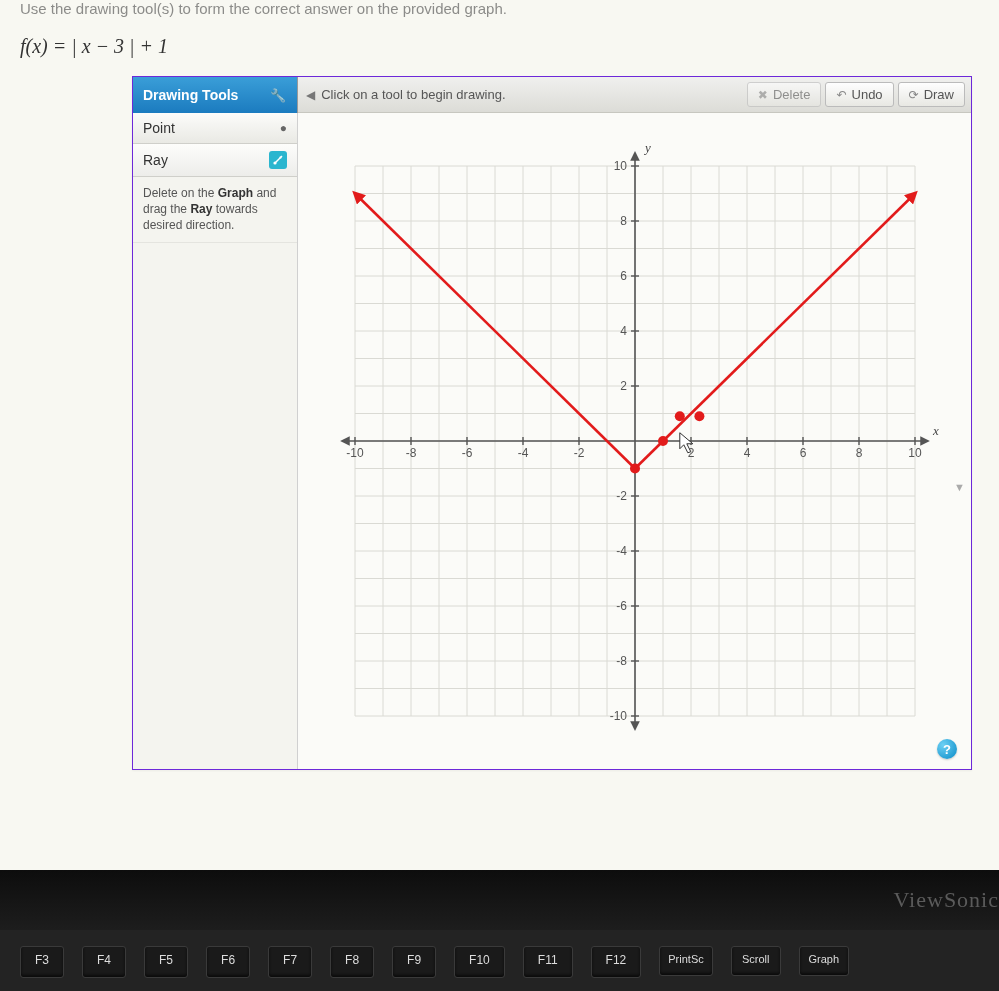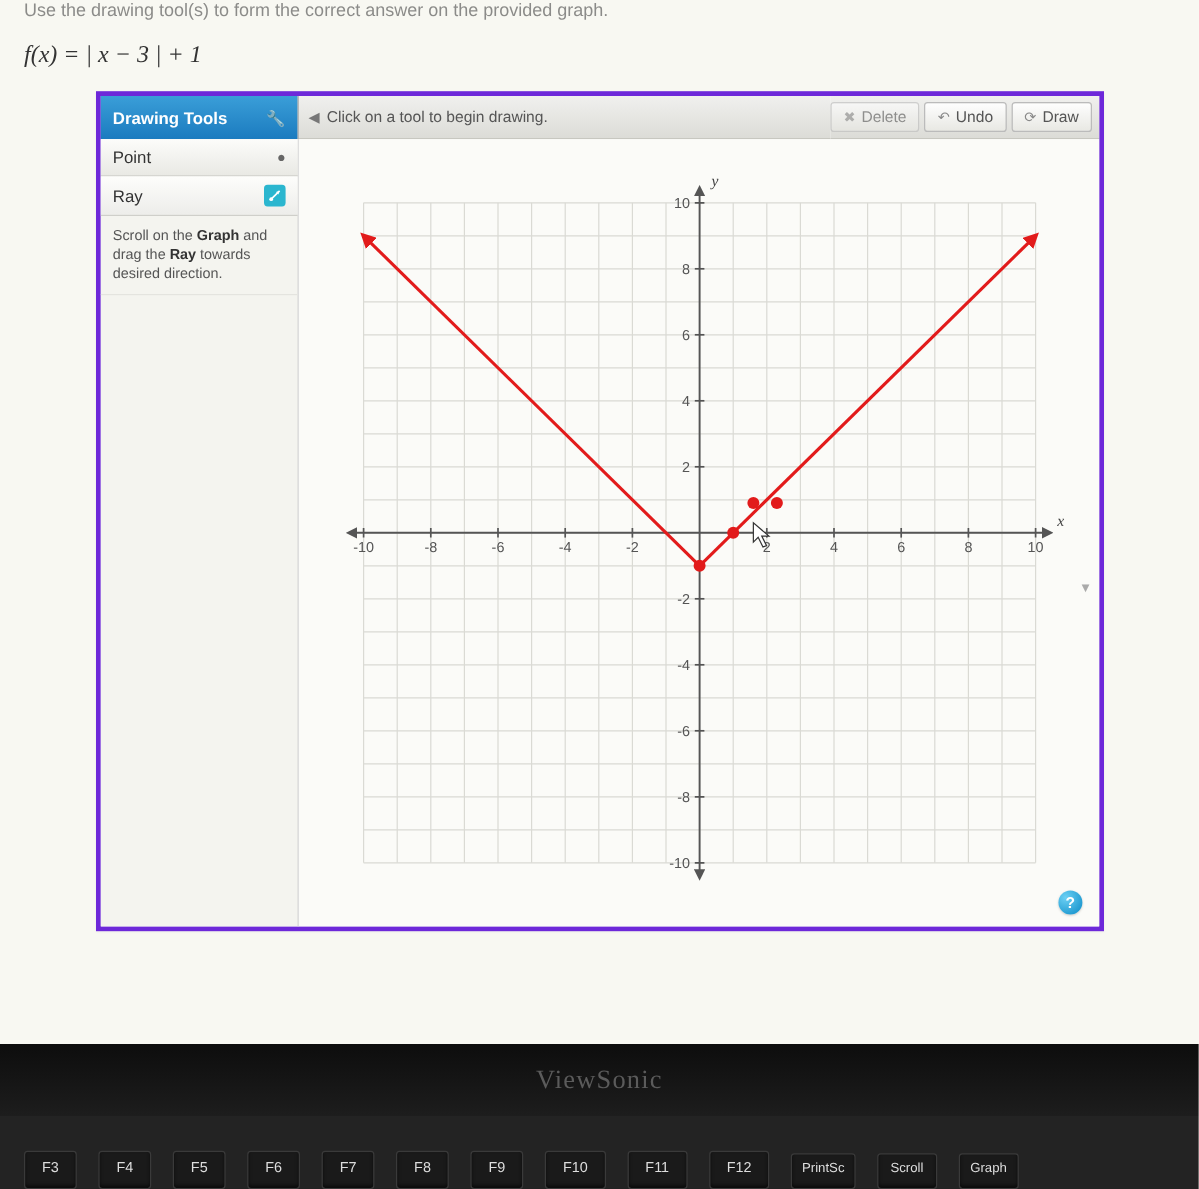--- a/index.html
+++ b/index.html
@@ -26,23 +26,23 @@
     color: #333;
     padding-bottom: 14px;
   }
   .formula {
     font-family: 'Times New Roman', serif;
     font-size: 20px;
     font-style: italic;
     padding-bottom: 18px;
   }
   .widget {
-    margin-left: 60px;
+    margin-left: 112px;
     width: 840px;
-    border: 4px solid #6d28d9;
+    border: 1px solid #6d28d9;
     background: #fcfcfa;
     display: flex;
     flex-direction: column;
     box-shadow: 0 1px 2px rgba(0,0,0,0.05);
   }
   .top-row {
     display: flex;
     height: 36px;
   }
   .tools-header {
@@ -182,34 +182,34 @@
 
   
   .bezel {
     position: absolute;
     left: 0; right: 0;
     top: 870px;
     height: 60px;
     background: linear-gradient(#0d0d0d, #1d1d1d);
     display:flex;
     align-items:center;
-    justify-content:center;
+    justify-content:flex-end;
     color:#5b5b5b;
     font-family: 'Times New Roman', serif;
     font-size: 22px;
     letter-spacing: 1px;
   }
   .keyboard {
     position:absolute;
     left:0; right:0;
     top: 930px;
     height: 61px;
     background: #232323;
     display:flex;
-    align-items: flex-end;
+    align-items: flex-start;
     gap: 18px;
     padding: 16px 20px 0 20px;
     color:#e8e8e8;
     font-size: 12px;
     overflow:hidden;
   }
   .fkey {
     background:#1a1a1a;
     border:1px solid #3a3a3a;
     border-radius:3px;
@@ -265,21 +265,21 @@
           <span>Ray</span>
           <span class="ray-ico">
             <svg viewBox="0 0 12 12">
                 <circle cx="3" cy="9" r="1.6" fill="#fff"></circle>
                 <line x1="3" y1="9" x2="10" y2="2" stroke="#fff" stroke-width="1.4"></line>
                 <polygon points="10,2 7,3 9,5" fill="#fff"></polygon>
               </svg>
           </span>
         </div>
         <div class="tool-help">
-          <span>Scroll on the </span><b>Graph</b><span> and drag the </span><b>Ray</b><span> towards desired direction.</span>
+          <span>Delete on the </span><b>Graph</b><span> and drag the </span><b>Ray</b><span> towards desired direction.</span>
         </div>
       </div>
 
       <div class="canvas-area">
         <div class="graph-wrap">
           <svg class="graph" id="graph-svg" viewBox="0 0 630 620">
               <defs>
                 <marker id="arrR" viewBox="0 0 10 10" refX="7" refY="5" markerWidth="5" markerHeight="5" orient="auto-start-reverse">
                   <path d="M0,0 L10,5 L0,10 z" fill="#e21b1b"></path>
                 </marker>

